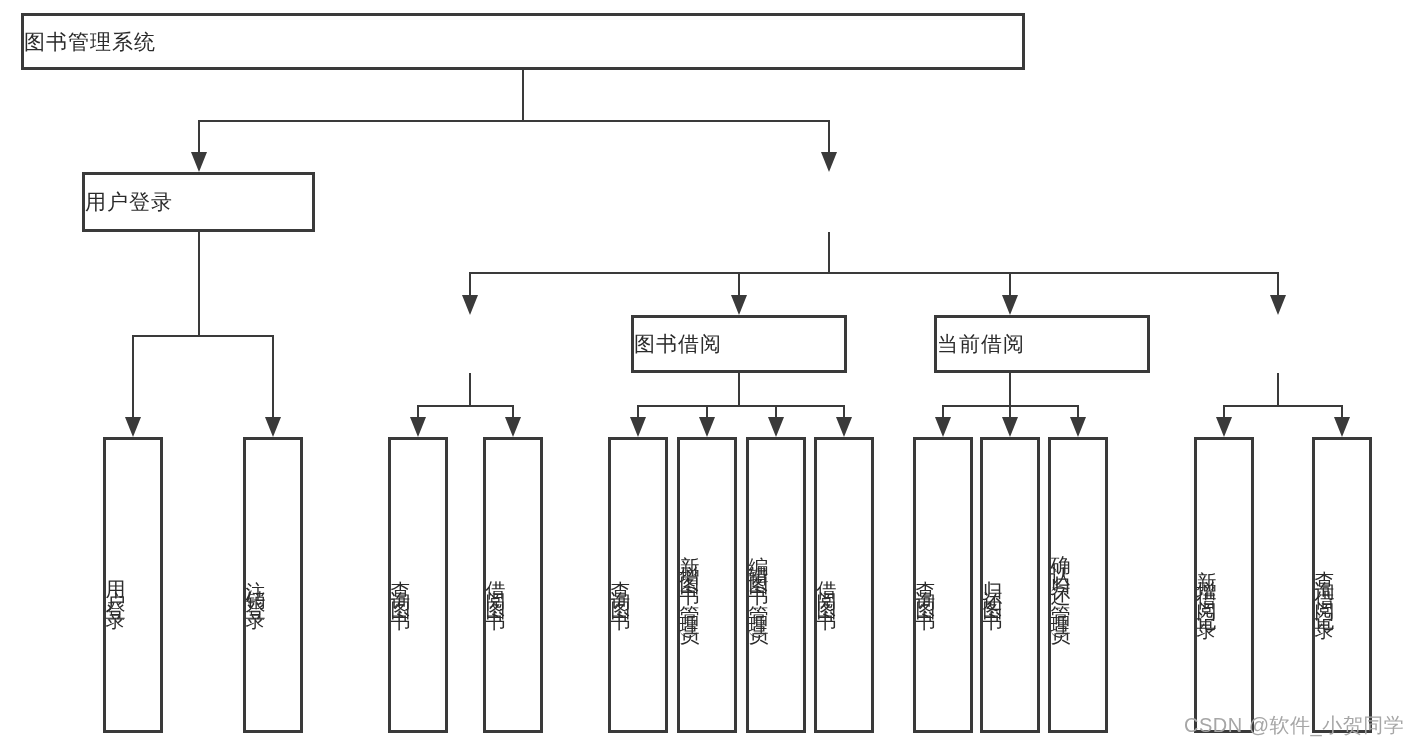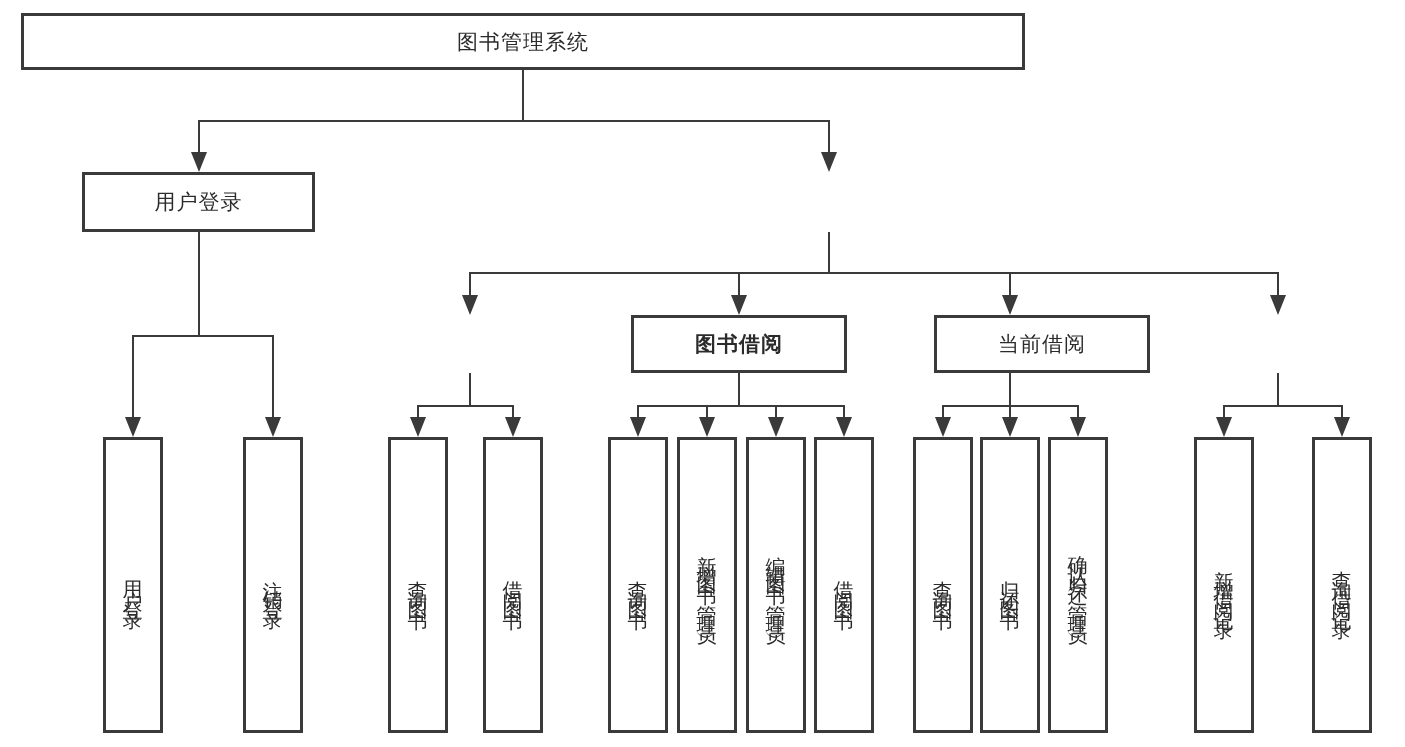--- a/index.html
+++ b/index.html
@@ -8,21 +8,21 @@
     width:1405px;height:747px;
     background:var(--bg,#ffffff);
     font-family:"Liberation Sans","DejaVu Sans",sans-serif;
     overflow:hidden;
   }
   .node{
     position:absolute;
     box-sizing:border-box;
     border:3px solid var(--line,#3a3a3a);
     background:#ffffff;
-    display:flex;align-items:center;justify-content:center;
+    display:flex;align-items:center;justify-content:flex-start;
     color:var(--text,#2b2b2b);
   }
   .node-h{font-size:21px;letter-spacing:1px;white-space:nowrap;}
   .node-v .vtext{
     writing-mode:vertical-rl;
     text-orientation:mixed;
     font-size:20px;
     letter-spacing:10px;
     line-height:1;
   }
@@ -40,27 +40,28 @@
     color:var(--wm,#a6a6a6);
     letter-spacing:0.5px;
     z-index:5;
     white-space:nowrap;
   }
 </style>
 </head>
 <body>
 
 <div id="canvas" style="--bg: #ffffff; --line: #3a3a3a; --text: #2b2b2b; --wm: #a6a6a6;">
+  <div class="watermark">CSDN @软件_小贺同学</div>
 <div class="node node-h" style="left: 21px; top: 13px; width: 1004px; height: 57px;">
       <span>图书管理系统</span>
     </div>
     <div class="node node-h" style="left: 82px; top: 172px; width: 233px; height: 60px;">
       <span>用户登录</span>
     </div>
-    <div class="node node-h" style="left: 631px; top: 315px; width: 216px; height: 58px; font-weight: bold;">
+    <div class="node node-h" style="left: 631px; top: 315px; width: 216px; height: 58px;">
       <span>图书借阅</span>
     </div>
     <div class="node node-h" style="left: 934px; top: 315px; width: 216px; height: 58px;">
       <span>当前借阅</span>
     </div>
     <div class="node node-v" style="left: 103px; top: 437px; width: 60px; height: 296px;">
       <span class="vtext">用户登录</span>
     </div>
     <div class="node node-v" style="left: 243px; top: 437px; width: 60px; height: 296px;">
       <span class="vtext">注销登录</span>

